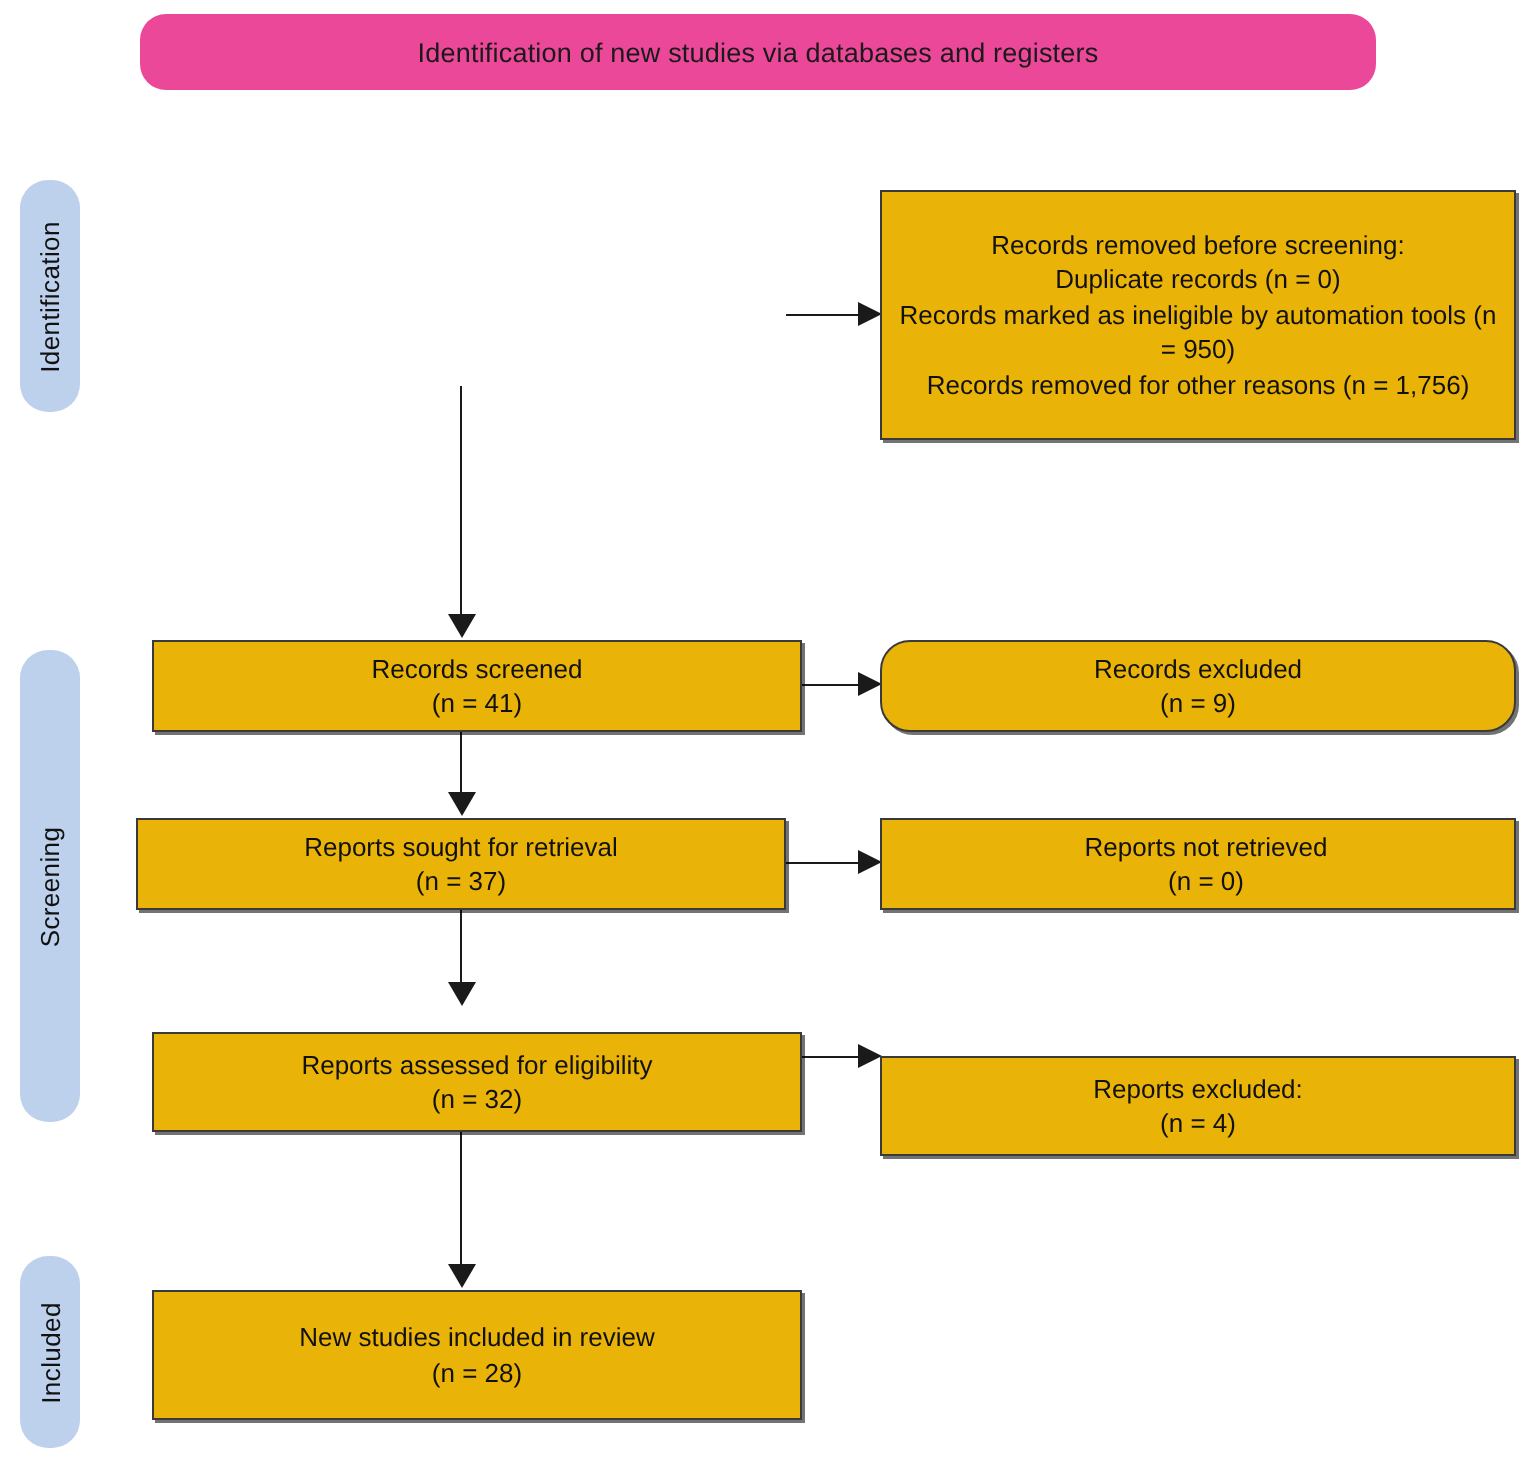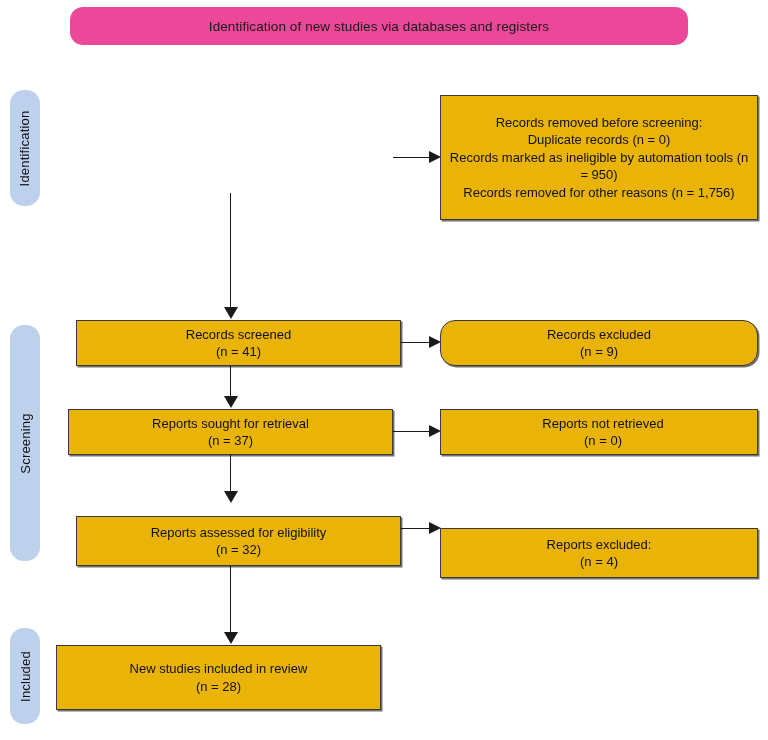--- a/index.html
+++ b/index.html
@@ -83,21 +83,21 @@
     line-height: 17.5px;
     color: #111111;
     white-space: pre-line;
   }
 
   
   #box-identified      { left: 68px; top: 123px; width: 325px; height: 70px; }
   #box-screened        { left: 76px; top: 320px; width: 325px; height: 46px; }
   #box-sought          { left: 68px; top: 409px; width: 325px; height: 46px; }
   #box-assessed        { left: 76px; top: 504px; width: 325px; height: 50px; margin-top: 12px; }
-  #box-included        { left: 56px; top: 645px; width: 325px; height: 65px; }
+  #box-included        { left: 76px; top: 645px; width: 325px; height: 65px; }
 
   
   #box-removed         { left: 440px; top: 95px;  width: 318px; height: 125px; }
   #box-excluded        { left: 440px; top: 320px; width: 318px; height: 46px; border-radius: 15px; }
   #box-not-retrieved   { left: 440px; top: 409px; width: 318px; height: 46px; padding-left: 16px; }
   #box-reports-excl    { left: 440px; top: 528px; width: 318px; height: 50px; }
 
   
   .connector {
     position: absolute;

